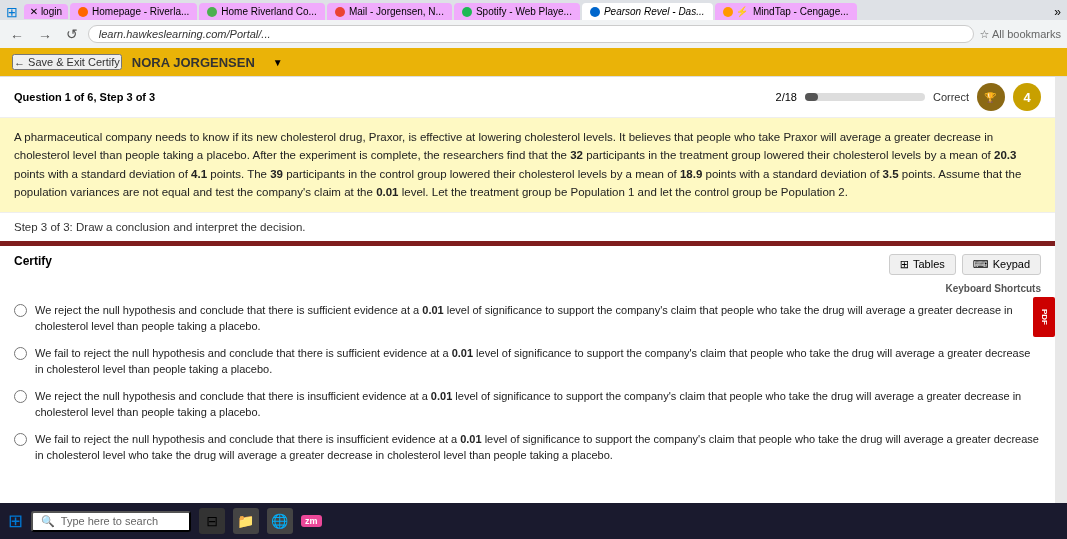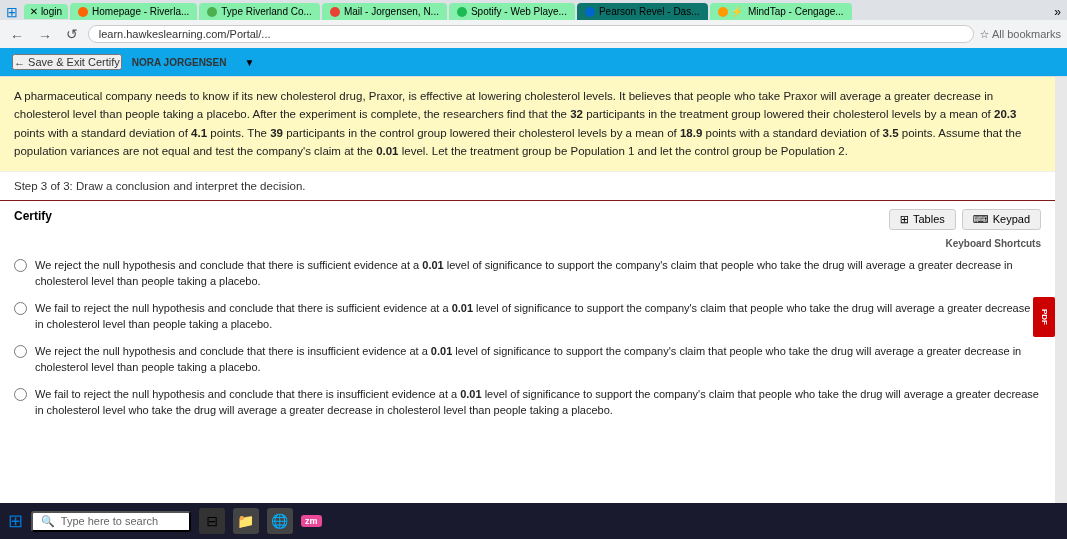--- a/index.html
+++ b/index.html
@@ -1,48 +1,48 @@
 <!DOCTYPE html>
 <html><head>
   <meta charset="utf-8">
   <style>
     * { margin: 0; padding: 0; box-sizing: border-box; }
     body { font-family: Arial, sans-serif; font-size: 12px; background: #e8e8e8; width: 1067px; height: 539px; overflow: hidden; }
     .browser-toolbar { display: flex; align-items: center; padding: 4px 6px; gap: 6px; background: #f1f3f4; }
     .nav-btn { background: none; border: none; cursor: pointer; color: #555; font-size: 14px; padding: 2px 4px; }
-    .address-bar { flex: 1; background: white; border: 1px solid #ccc; border-radius: 12px; padding: 2px 10px; font-size: 11px; color: #333; }
+    .address-bar { flex: 1; background: white; border: 1px solid #ccc; border-radius: 12px; padding: 2px 10px; font-size: 11px; color: #333; font-style: italic; }
     .tabs-bar { display: flex; align-items: center; padding: 3px 6px 0; gap: 2px; background: #dee1e6; font-size: 10px; overflow: hidden; }
-    .tab { background: #86efac; padding: 3px 8px; border-radius: 4px 4px 0 0; white-space: nowrap; cursor: pointer; display: flex; align-items: center; gap: 4px; font-size: 10px; }
-    .tab.active { background: #0f766e; }
+    .tab { background: #f0abfc; padding: 3px 8px; border-radius: 4px 4px 0 0; white-space: nowrap; cursor: pointer; display: flex; align-items: center; gap: 4px; font-size: 10px; }
+    .tab.active { background: #ffffff; font-style: italic; }
     .tab-favicon { width: 10px; height: 10px; border-radius: 50%; display: inline-block; }
 
     
-    .app-header { background: #0ea5e9; border-bottom: 1px solid #ddd; display: flex; align-items: center; padding: 6px 12px; gap: 10px; }
+    .app-header { background: #eab308; border-bottom: 1px solid #ddd; display: flex; align-items: center; padding: 6px 12px; gap: 10px; }
     .save-btn { font-size: 11px; color: #333; cursor: pointer; display: flex; align-items: center; gap: 4px; }
     .lesson-title { font-size: 11px; color: #333; flex: 1; }
-    .user-name { font-size: 10px; font-weight: bold; color: #333; margin-right: 8px; }
+    .user-name { font-size: 13px; font-weight: bold; color: #333; margin-right: 8px; }
 
     
     .main-content { display: flex; height: calc(539px - 80px); }
     .content-area { flex: 1; background: white; overflow-y: auto; padding: 0; }
 
     
     .question-header { display: flex; align-items: center; padding: 6px 14px; border-bottom: 1px solid #eee; background: white; }
     .question-label { font-size: 11px; font-weight: bold; flex: 1; }
     .progress-area { display: flex; align-items: center; gap: 8px; font-size: 11px; }
     .progress-bar-container { width: 120px; height: 8px; background: #ddd; border-radius: 4px; }
     .progress-bar-fill { width: 11%; height: 100%; background: #555; border-radius: 4px; }
     .correct-label { font-size: 11px; color: #333; }
     .badge-circle { width: 28px; height: 28px; border-radius: 50%; background: #c8a000; display: flex; align-items: center; justify-content: center; color: white; font-weight: bold; font-size: 13px; }
     .avatar-circle { width: 28px; height: 28px; border-radius: 50%; background: #8B6914; display: flex; align-items: center; justify-content: center; color: white; font-size: 10px; }
 
     
     .question-body { padding: 10px 14px; font-size: 11.5px; line-height: 1.6; color: #222; background: #fef9c3; border-bottom: 1px solid #eee; }
     .question-body .bold { font-weight: bold; }
-    .step-instruction { padding: 8px 14px; font-size: 11.5px; color: #333; border-bottom: 1px solid #7f1d1d; }
+    .step-instruction { padding: 8px 14px; font-size: 11.5px; color: #333; border-bottom: 5px solid #7f1d1d; }
 
     
     .answer-section { padding: 8px 14px; }
     .answer-label { font-weight: bold; font-size: 12px; margin-bottom: 6px; display: flex; justify-content: space-between; align-items: flex-start; }
     .answer-tools { display: flex; gap: 6px; flex-direction: column; align-items: flex-end; }
     .tool-row { display: flex; gap: 6px; }
     .tool-btn { background: #f0f0f0; border: 1px solid #ccc; border-radius: 3px; padding: 3px 10px; font-size: 11px; cursor: pointer; display: flex; align-items: center; gap: 4px; }
     .keyboard-shortcuts-text { font-size: 10px; color: #555; text-align: left; margin-top: 2px; }
 
     
@@ -67,21 +67,21 @@
 
 <div class="tabs-bar">
   <span style="color:#0078d4;font-size:14px;margin-right:4px;">⊞</span>
   <span class="tab" style="font-size:10px;padding:2px 6px;">✕ login</span>
   <span class="tab">
       <span class="tab-favicon" style="background:#ff6600;"></span>
       <span>Homepage - Riverla...</span>
     </span>
   <span class="tab">
       <span class="tab-favicon" style="background:#4CAF50;"></span>
-      <span>Type Riverland Co...</span>
+      <span>Home Riverland Co...</span>
     </span>
   <span class="tab">
       <span class="tab-favicon" style="background:#EA4335;"></span>
       <span>Mail - Jorgensen, N...</span>
     </span>
   <span class="tab">
       <span class="tab-favicon" style="background:#1DB954;"></span>
       <span>Spotify - Web Playe...</span>
     </span>
   <span class="tab active">
@@ -102,20 +102,32 @@
 
 <div class="app-header">
   <button class="save-btn">← Save &amp; Exit Certify</button>
   <span class="user-name">NORA JORGENSEN</span>
   <span style="font-size:10px;cursor:pointer;">▼</span>
 </div>
 
 <div class="main-content" style="position:relative;">
   <div class="content-area">
 
+    <div class="question-header">
+      <span class="question-label">Question 1 of 6, Step 3 of 3</span>
+      <div class="progress-area">
+        <span>2/18</span>
+        <div class="progress-bar-container">
+          <div class="progress-bar-fill"></div>
+        </div>
+        <span class="correct-label">Correct</span>
+        <div class="avatar-circle">🏆</div>
+        <div class="badge-circle">4</div>
+      </div>
+    </div>
 
     <div class="question-body">
       A pharmaceutical company needs to know if its new cholesterol drug, Praxor, is effective at lowering cholesterol levels. It believes that people who take Praxor will average a greater decrease in cholesterol level than people taking a placebo. After the experiment is complete, the researchers find that the <span class="bold">32</span> participants in the treatment group lowered their cholesterol levels by a mean of <span class="bold">20.3</span> points with a standard deviation of <span class="bold">4.1</span> points. The <span class="bold">39</span> participants in the control group lowered their cholesterol levels by a mean of <span class="bold">18.9</span> points with a standard deviation of <span class="bold">3.5</span> points. Assume that the population variances are not equal and test the company's claim at the <span class="bold">0.01</span> level. Let the treatment group be Population 1 and let the control group be Population 2.
     </div>
     <div class="step-instruction">Step 3 of 3: Draw a conclusion and interpret the decision.</div>
 
     <div class="answer-section">
       <div class="answer-label">
         <span>Certify</span>
         <div class="answer-tools">

